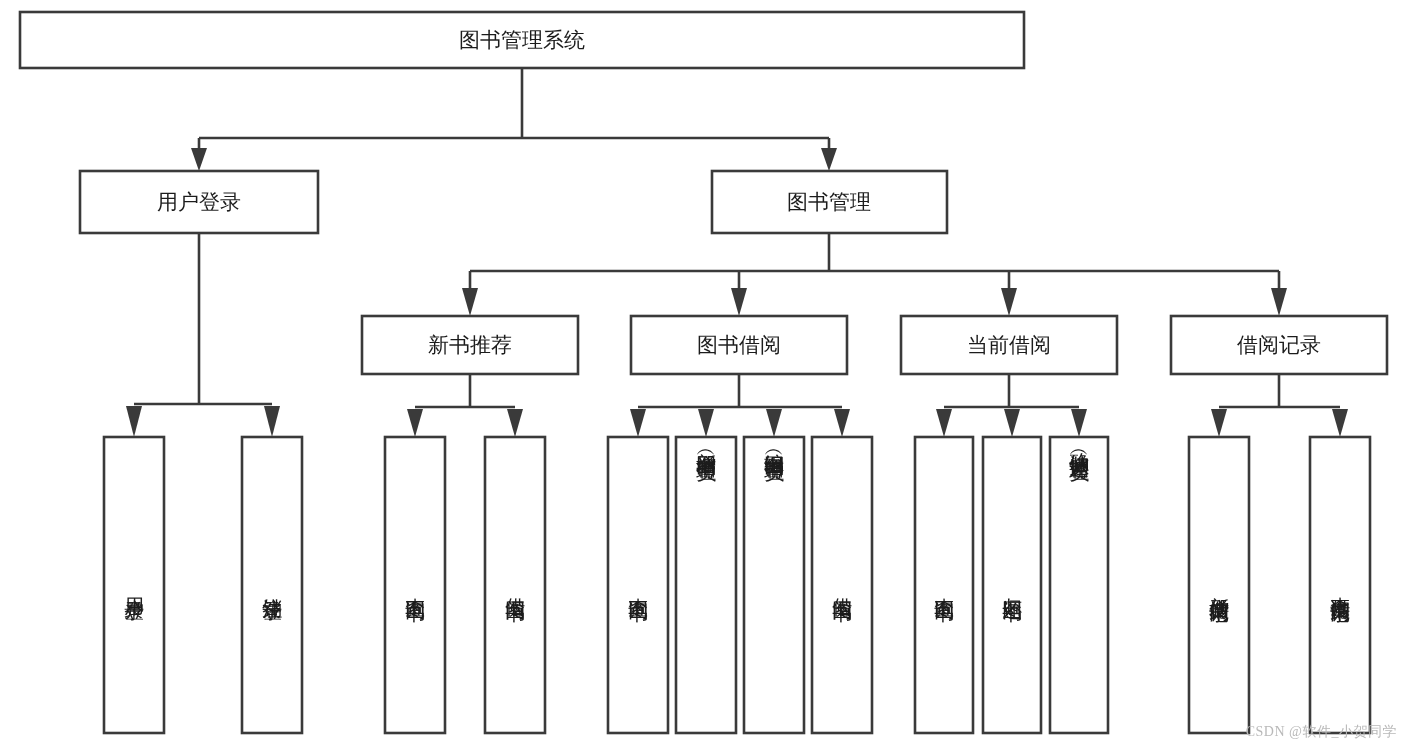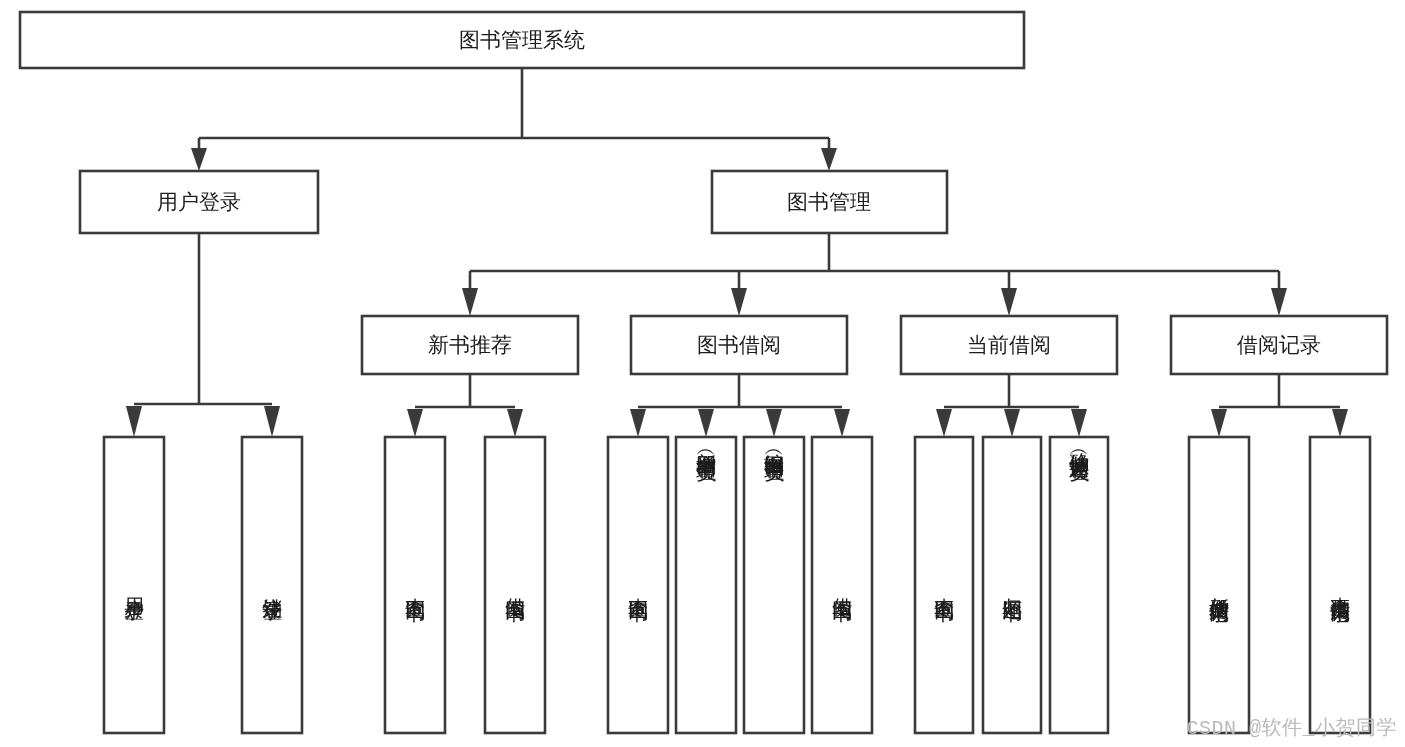--- a/index.html
+++ b/index.html
@@ -65,22 +65,22 @@
     line-height: 1.08;
     color: #1c1c1c;
     letter-spacing: 1.5px;
     white-space: nowrap;
     text-align: center;
   }
   .watermark {
     position: absolute;
     right: 8px;
     bottom: 6px;
-    font-family: Liberation Mono, monospace;
-    font-size: 20px;
+    font-family: Liberation Serif, serif;
+    font-size: 14px;
     color: #b9b9b9;
     letter-spacing: 0.5px;
     white-space: nowrap;
   }
 </style>
 </head>
 <body>
 
 <div id="diagram-root">
 

